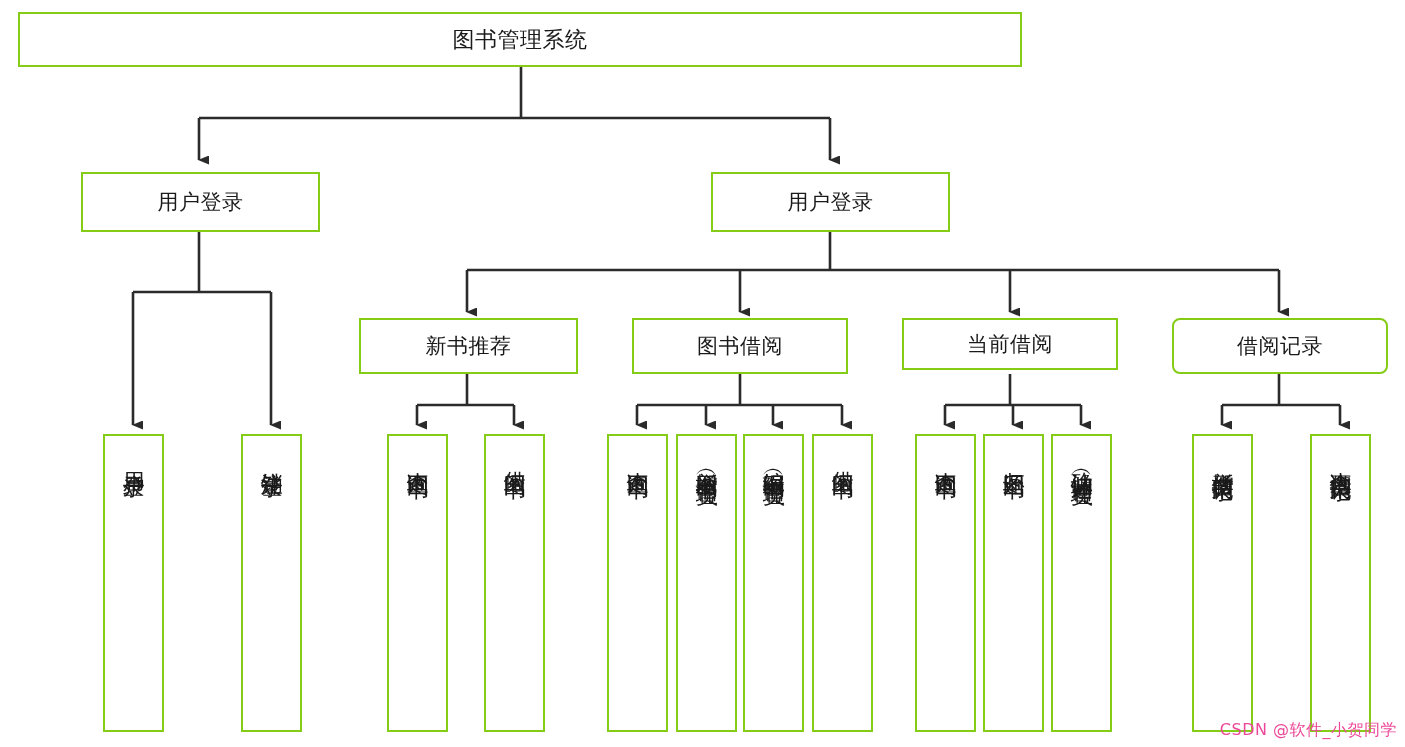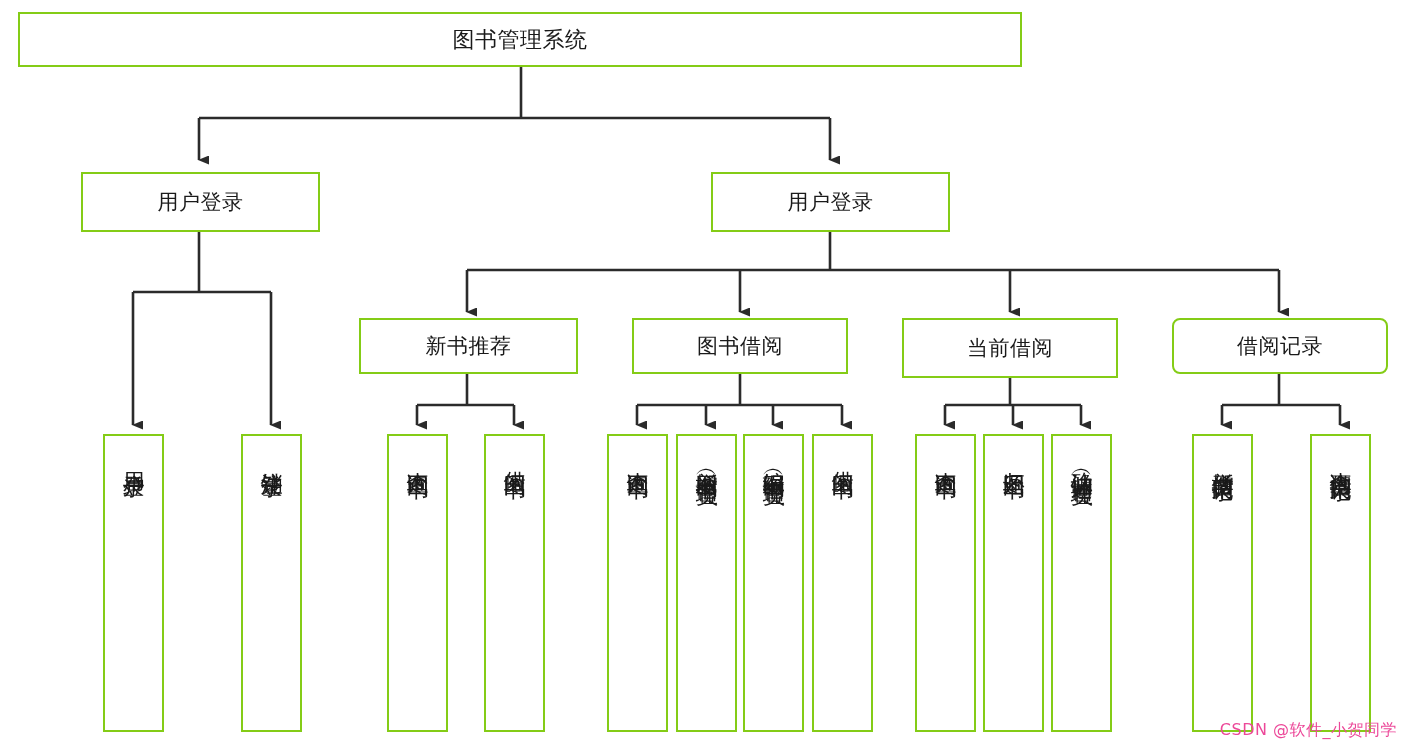--- a/index.html
+++ b/index.html
@@ -138,21 +138,21 @@
   <div class="node horiz" style="left:711px; top:172px; width:239px; height:60px;">
     <span class="label">用户登录</span>
   </div>
 
   <div class="node horiz" style="left:359px; top:318px; width:219px; height:56px;">
     <span class="label">新书推荐</span>
   </div>
   <div class="node horiz" style="left:632px; top:318px; width:216px; height:56px;">
     <span class="label">图书借阅</span>
   </div>
-  <div class="node horiz" style="left:902px; top:318px; width:216px; height:60px;">
+  <div class="node horiz" style="left:902px; top:318px; width:216px; height:52px;">
     <span class="label">当前借阅</span>
   </div>
   <div class="node horiz" style="left:1172px; top:318px; width:216px; height:56px;border-radius:8px;">
     <span class="label">借阅记录</span>
   </div>
 
   <div class="node vert" style="left:103px; top:434px; width:61px; height:298px;">
     <span class="label">用户登录</span>
   </div>
   <div class="node vert" style="left:241px; top:434px; width:61px; height:298px;">

